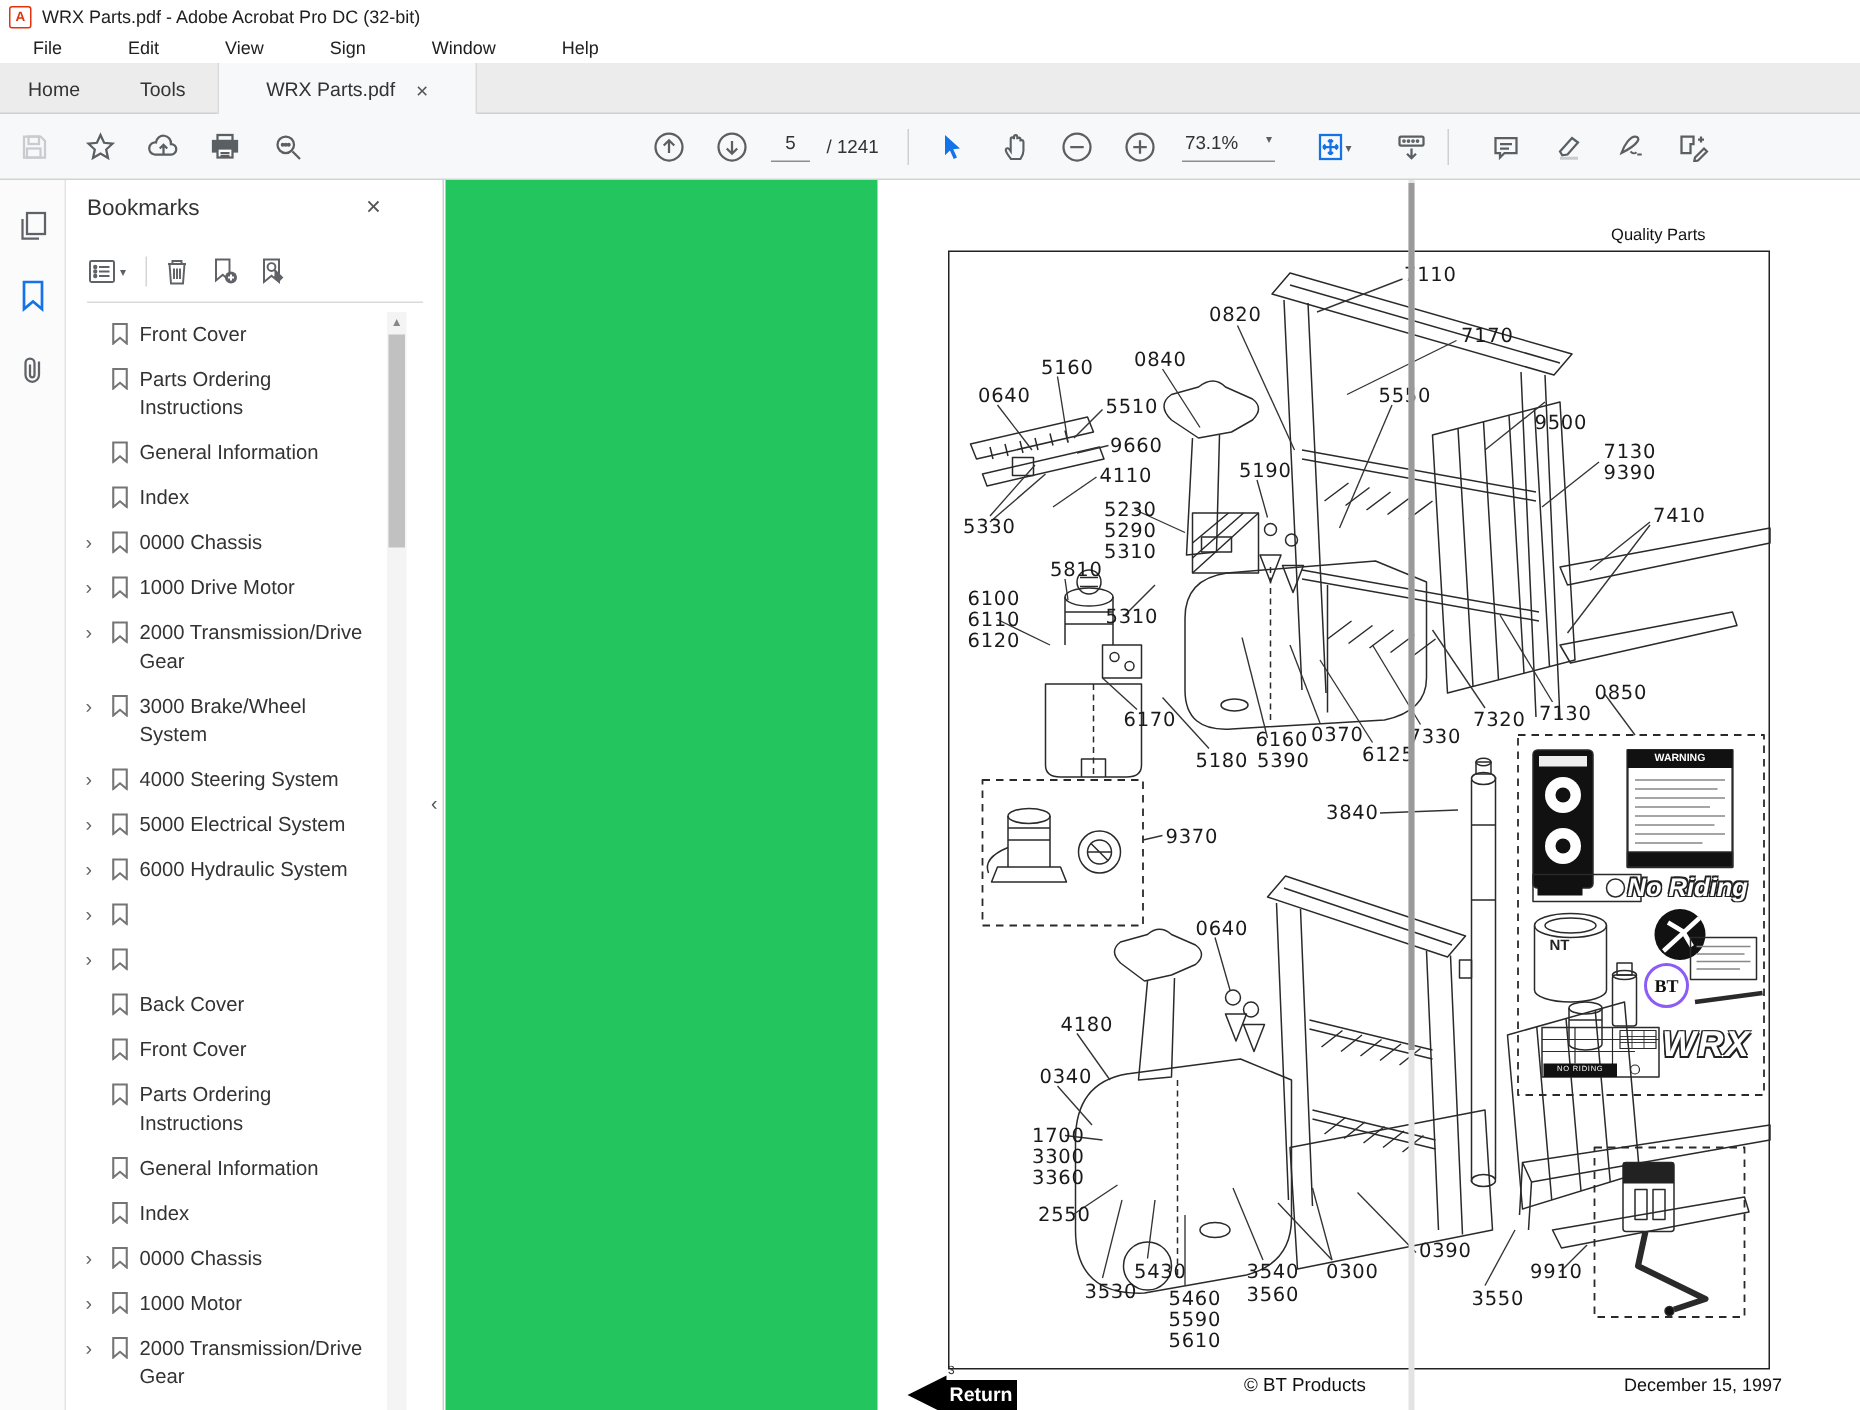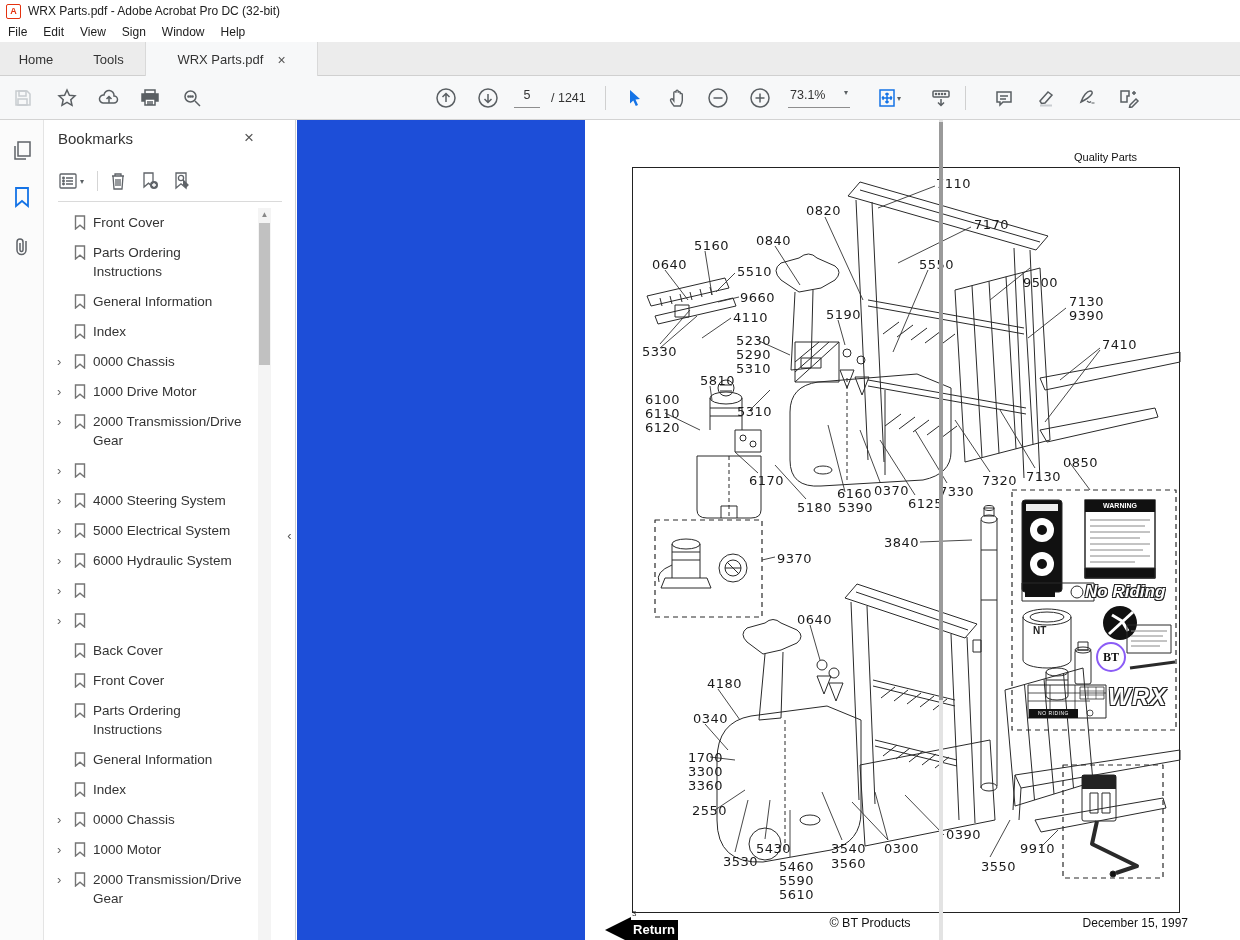--- a/index.html
+++ b/index.html
@@ -5,21 +5,21 @@
   html,body{margin:0;padding:0;background:#dfe1e5;}
   #app{position:relative;width:1240px;height:940px;background:#ffffff;overflow:hidden;
        font-family:"Liberation Sans", sans-serif;color:#202020;}
   
   .titlebar{position:absolute;left:0;top:0;width:1240px;height:22px;background:#fff;
             display:flex;align-items:center;font-size:12px;}
   .pdficon{width:13px;height:13px;margin:0 7px 0 6px;border:1px solid #e4320f;border-radius:2px;
            color:#e4320f;font-size:9px;font-weight:bold;display:flex;align-items:center;justify-content:center;background:#fff;}
   .menubar{position:absolute;left:0;top:22px;width:1240px;height:20px;background:#fff;
            display:flex;align-items:center;font-size:12px;}
-  .menubar span{padding:0 8px;cursor:default;}
+  .menubar span{padding:0 22px;cursor:default;}
   .tabbar{position:absolute;left:0;top:42px;width:1240px;height:34px;background:#ececec;
           border-bottom:1px solid #d0d0d0;box-sizing:border-box;font-size:13px;color:#333;}
   .tab{position:absolute;top:0;height:34px;display:flex;align-items:center;justify-content:center;}
   .tab-home{left:0;width:72px;}
   .tab-tools{left:72px;width:73px;}
   .tab-doc{left:145px;width:171px;background:#f7f8f9;border-left:1px solid #d9d9d9;border-right:1px solid #d9d9d9;height:35px;}
   .tabclose{margin-left:14px;color:#555;font-size:14px;cursor:default;}
   
   .toolbar{position:absolute;left:0;top:76px;width:1240px;height:43px;background:#f7f8f9;
            border-bottom:1px solid #d3d3d3;}
@@ -44,21 +44,21 @@
   .pdivider{position:absolute;left:13px;top:81px;width:224px;height:1px;background:#dadada;}
   .bm-list{position:absolute;left:0;top:88px;width:212px;}
   .bm-row{display:flex;align-items:flex-start;padding:5px 2px 6px 12px;font-size:13.5px;line-height:19px;color:#333;}
   .bm-chev{width:17px;flex-shrink:0;color:#666;font-size:13px;line-height:19px;}
   .bm-ico{flex-shrink:0;margin:2px 7px 0 0;}
   .bm-label{max-width:155px;}
   .pscroll{position:absolute;left:213px;top:88px;width:13px;height:732px;background:#f4f4f4;}
   .pscroll .arr{display:block;text-align:center;font-size:8px;color:#888;height:14px;line-height:14px;}
   .pscroll .thumb{position:absolute;left:1px;top:15px;width:11px;height:142px;background:#c1c1c1;}
   .collapse-handle{position:absolute;left:283px;top:398px;width:13px;height:34px;display:flex;align-items:center;justify-content:center;color:#555;font-size:13px;}
-  .canvas{position:absolute;left:297px;top:0;width:943px;height:820px;background:#1d4ed8;}
+  .canvas{position:absolute;left:297px;top:0;width:943px;height:820px;background:#22c55e;}
   .winscroll{position:absolute;left:939px;top:0;width:4px;height:820px;background:#e3e3e3;}
   .winscroll .thumb{position:absolute;left:0;top:2px;width:4px;height:578px;background:#9a9a9a;}
   
   .pdfpage{position:absolute;left:288px;top:0;width:655px;height:820px;background:#fff;}
   .qp{position:absolute;left:450px;top:31px;width:102px;text-align:right;font-size:11px;color:#111;}
   .dbox{position:absolute;left:47px;top:47px;width:548px;height:746px;border:1px solid #222;box-sizing:border-box;}
   #art,#leader-svg{position:absolute;left:0;top:0;width:655px;height:820px;}
   .callout{position:absolute;font-family:"DejaVu Sans", sans-serif;font-size:13px;letter-spacing:0.5px;color:#1a1a1a;white-space:nowrap;}
   .outline-txt{color:#fff;text-shadow:-1px -1px 0 #222,1px -1px 0 #222,-1px 1px 0 #222,1px 1px 0 #222;font-weight:bold;font-style:italic;}
   .no-riding{position:absolute;left:500px;top:462px;font-size:17px;}
@@ -334,20 +334,21 @@
             <svg class="bm-ico" width="12" height="15" viewBox="0 0 12 15" fill="none" stroke="#757575" stroke-width="1.4">
               <path d="M1.5,1 h9 v13 l-4.5,-3.8 -4.5,3.8 z"></path>
             </svg>
             <span class="bm-label">2000 Transmission/Drive Gear</span>
           </div>
           <div class="bm-row">
             <span class="bm-chev">›</span>
             <svg class="bm-ico" width="12" height="15" viewBox="0 0 12 15" fill="none" stroke="#757575" stroke-width="1.4">
               <path d="M1.5,1 h9 v13 l-4.5,-3.8 -4.5,3.8 z"></path>
             </svg>
+            <span class="bm-label">3000 Brake/Wheel System</span>
           </div>
           <div class="bm-row">
             <span class="bm-chev">›</span>
             <svg class="bm-ico" width="12" height="15" viewBox="0 0 12 15" fill="none" stroke="#757575" stroke-width="1.4">
               <path d="M1.5,1 h9 v13 l-4.5,-3.8 -4.5,3.8 z"></path>
             </svg>
             <span class="bm-label">4000 Steering System</span>
           </div>
           <div class="bm-row">
             <span class="bm-chev">›</span>

